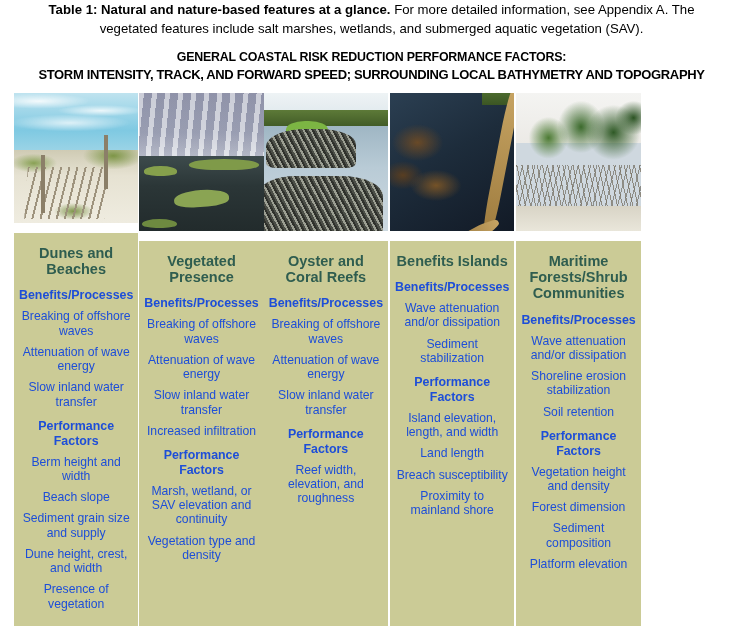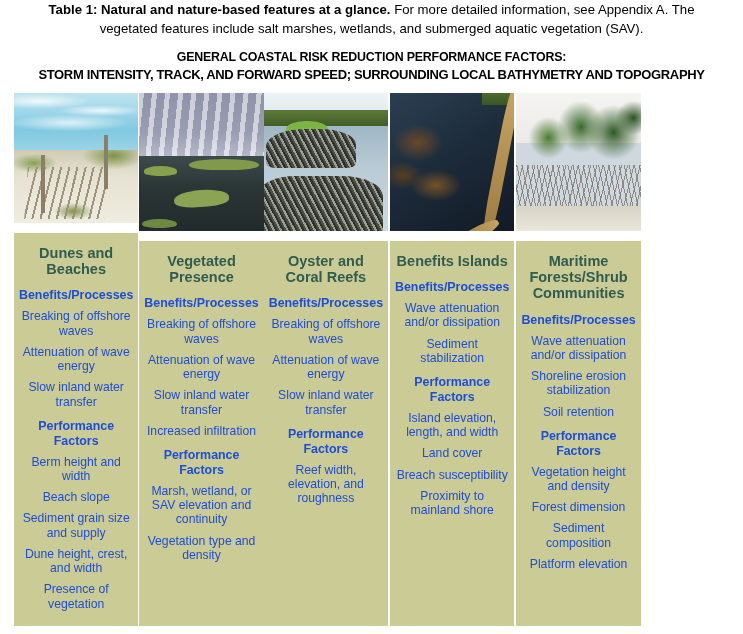--- a/index.html
+++ b/index.html
@@ -373,21 +373,21 @@
       <div class="spit2"></div>
     </div>
     <div class="panel">
       <div class="col-title">Benefits Islands</div>
       <div class="section-head">Benefits/Processes</div>
       <div class="item">Wave attenuation and/or dissipation</div>
       <div class="item">Sediment stabilization</div>
       <div class="perf-block">
         <div class="section-head">Performance Factors</div>
         <div class="item">Island elevation, length, and width</div>
-        <div class="item">Land cover</div>
+        <div class="item">Land length</div>
         <div class="item">Breach susceptibility</div>
         <div class="item">Proximity to mainland shore</div>
       </div>
     </div>
   </div>
 
   <div class="col">
     <div class="photo ph5">
       <div class="sky"></div>
       <div class="trees"></div>

